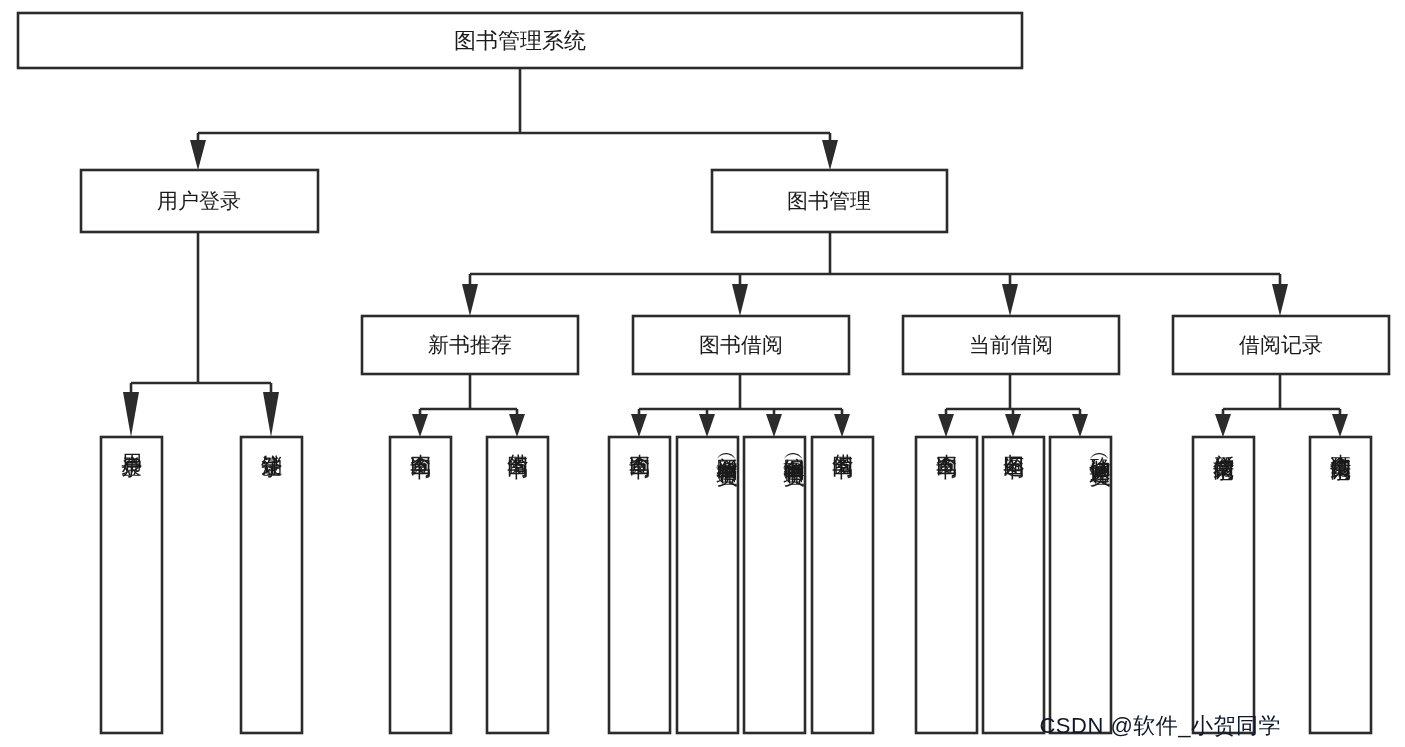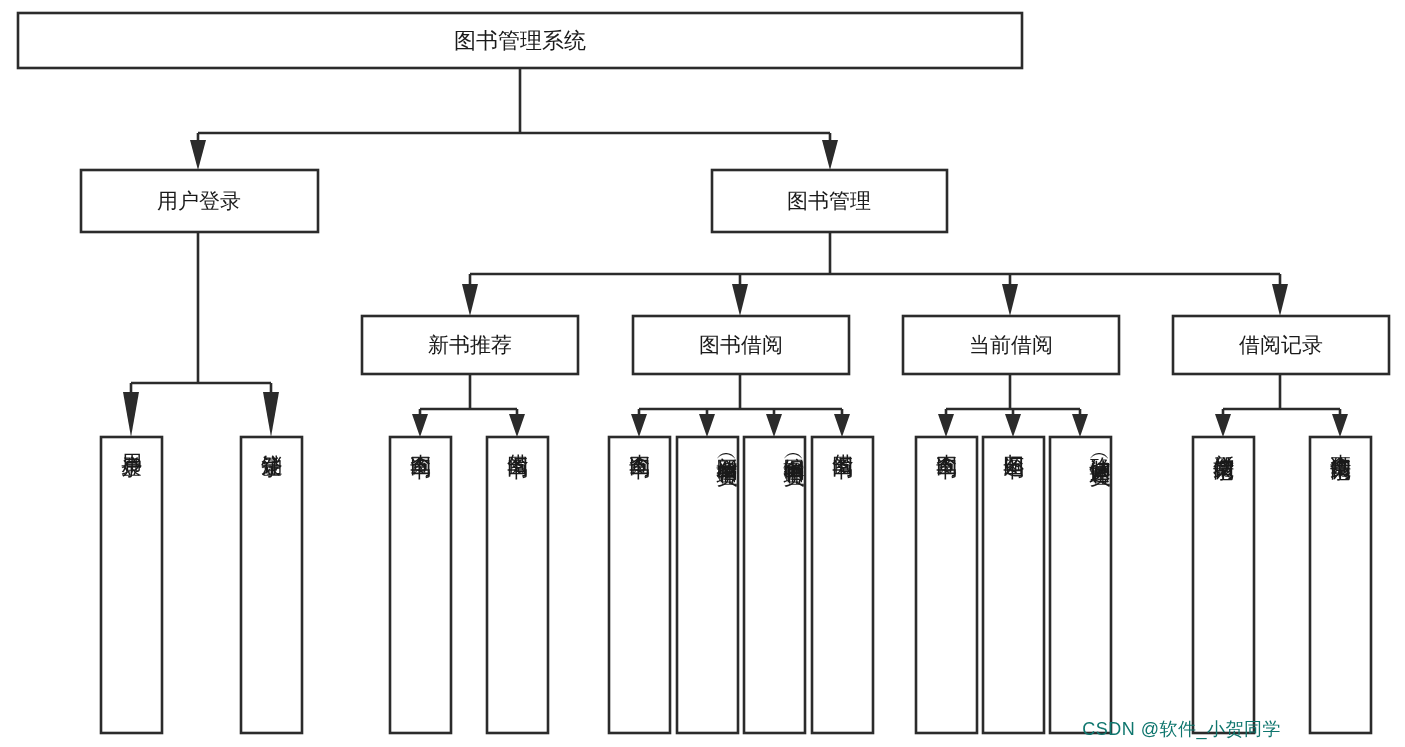--- a/index.html
+++ b/index.html
@@ -67,22 +67,22 @@
     display: flex;
     align-items: center;
     justify-content: flex-start;
     pointer-events: none;
   }
   .watermark {
     position: absolute;
     right: 10px;
     bottom: 6px;
     font-family: "Liberation Sans", "DejaVu Sans", sans-serif;
-    font-size: 18px;
-    color: #0f766e;
+    font-size: 22px;
+    color: #0f172a;
     letter-spacing: 0.5px;
     white-space: nowrap;
     margin-left: 44px;
   }
 </style>
 </head>
 <body>
 
 <div id="diagram-root">
 

